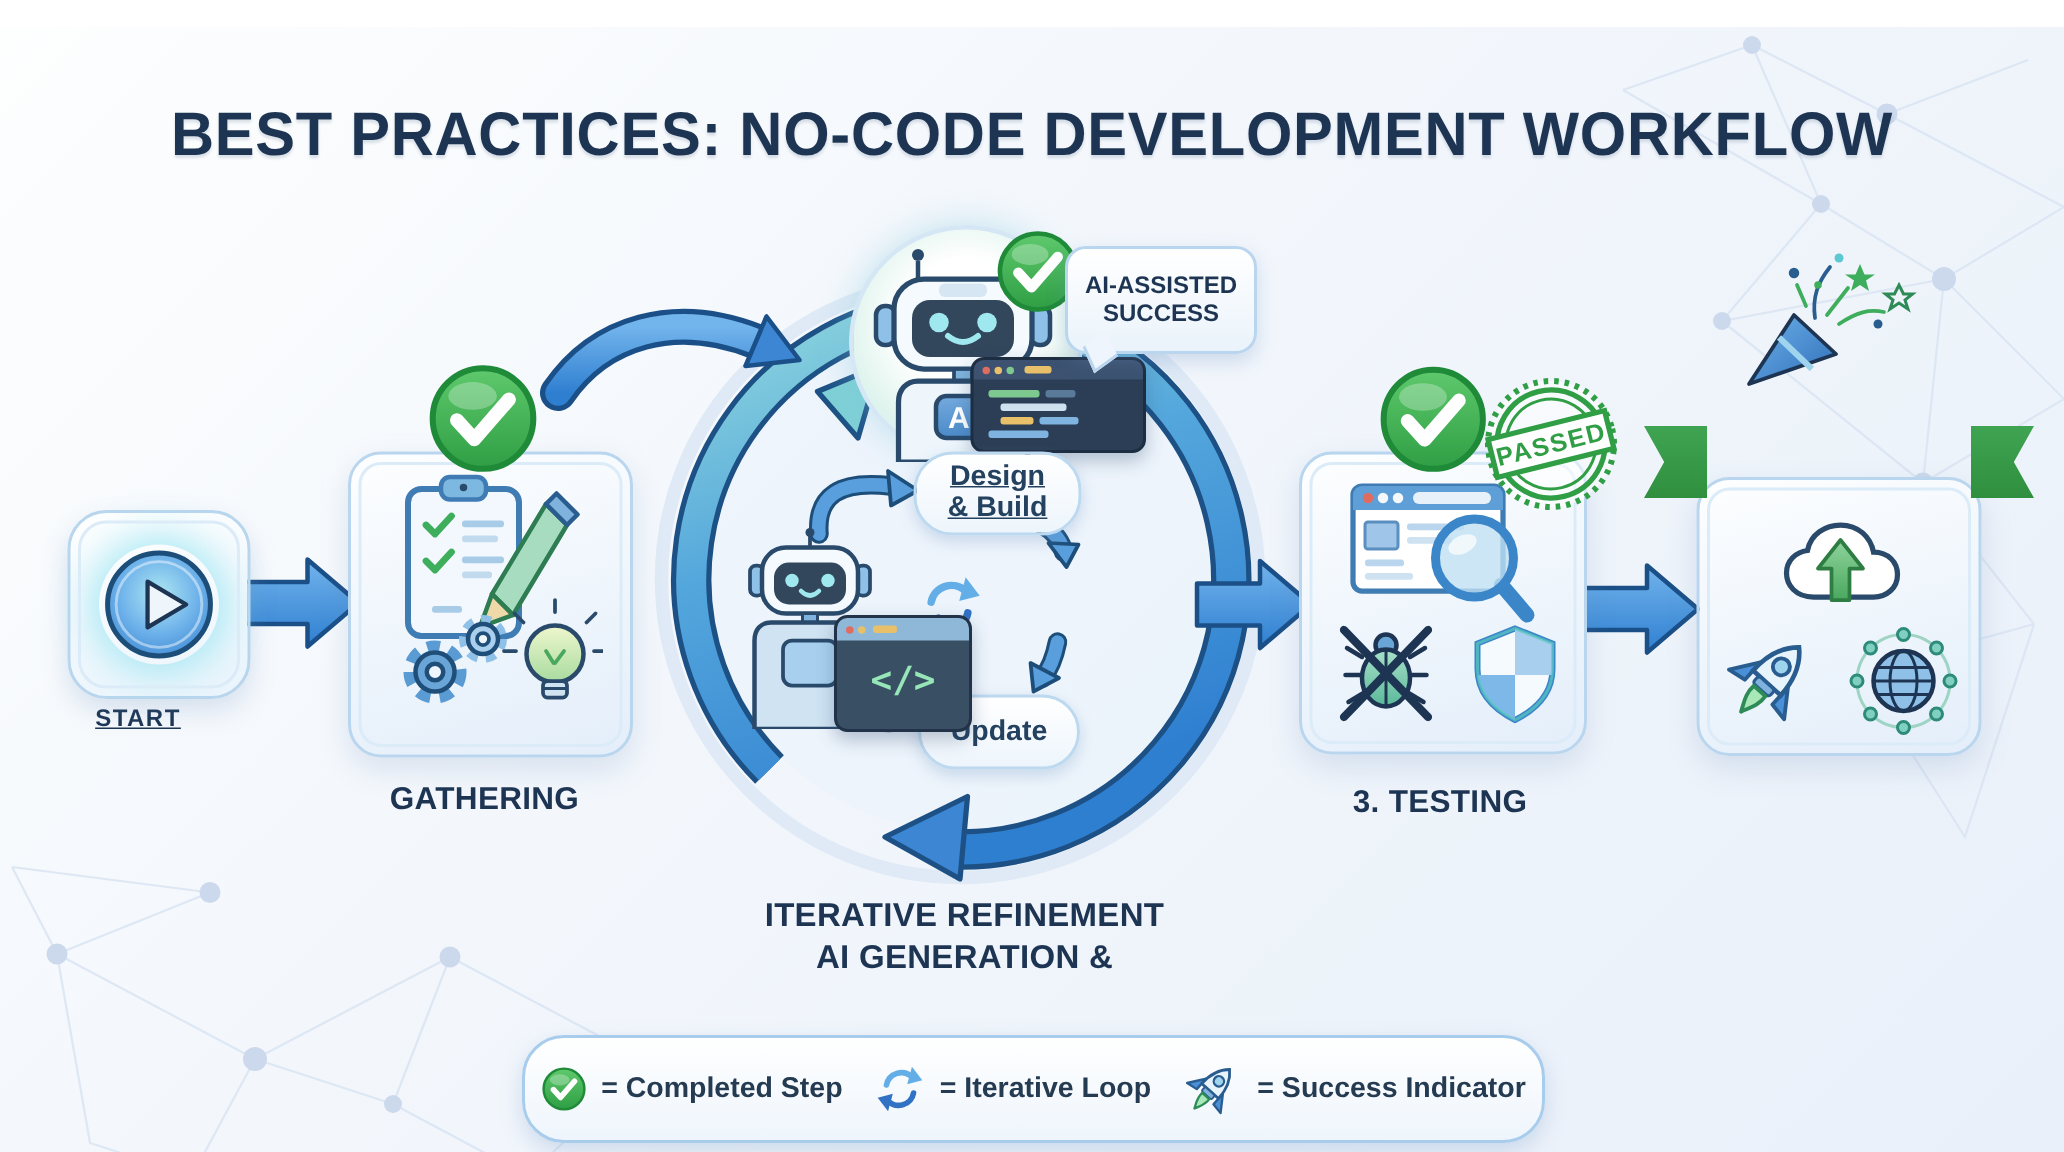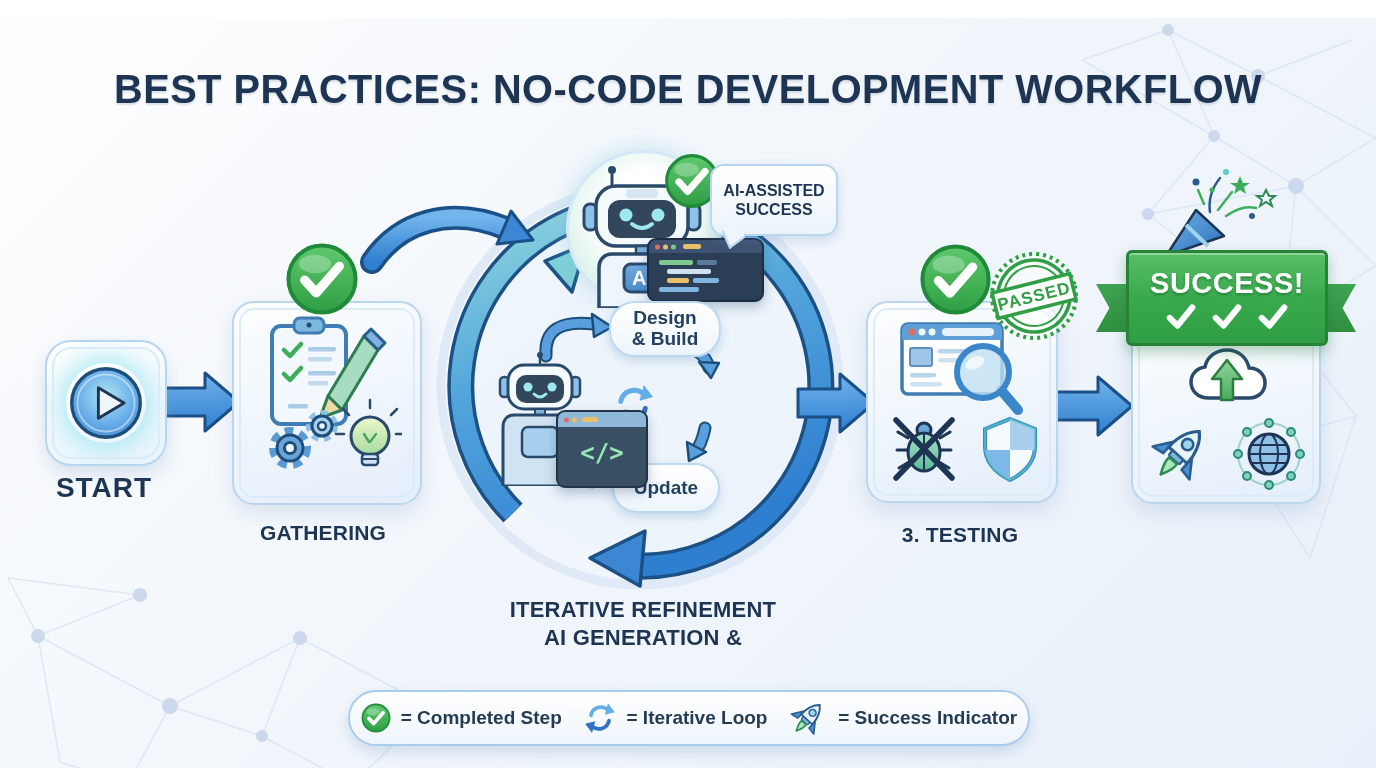--- a/index.html
+++ b/index.html
@@ -64,21 +64,21 @@
     border:3px solid #27823a; border-radius:6px;
     box-shadow:0 6px 14px rgba(40,120,60,.35), inset 0 2px 0 rgba(255,255,255,.35);
     display:flex; flex-direction:column; align-items:center; justify-content:center; gap:2px;
   }
   .banner-text{color:#ffffff; font-weight:900; font-size:29px; letter-spacing:.5px; text-shadow:0 2px 3px rgba(20,80,35,.45);}
   .banner-checks{display:flex; gap:14px; margin-top:2px;}
   .ribbon-tail{position:absolute; top:266px; width:42px; height:48px; background:linear-gradient(180deg,#3fa452,#2f8f3f); z-index:4;}
   .tail-left{left:1096px; clip-path:polygon(0 0,100% 0,100% 100%,0 100%,32% 50%);}
   .tail-right{left:1314px; clip-path:polygon(0 0,100% 0,68% 50%,100% 100%,0 100%);}
   .legend{
-    position:absolute; left:348px; top:672px; width:682px; height:56px; z-index:3;
+    position:absolute; left:348px; top:672px; width:682px; height:72px; z-index:3;
     background:linear-gradient(180deg,#ffffff,#eef5fc);
     border:2px solid #a8cdec; border-radius:28px;
     box-shadow:0 6px 14px rgba(100,140,190,.25);
     display:flex; align-items:center; justify-content:space-evenly; padding:0 10px; box-sizing:border-box;gap:20px;
   }
   .legend-item{display:flex; align-items:center; gap:10px;}
   .legend-text{color:#243b52; font-weight:600; font-size:19px;}
   .stamp{position:absolute; left:988px; top:232px; z-index:6; transform:rotate(-14deg);}
   .start-card{
     position:absolute; left:45px; top:322px; width:118px; height:122px;
@@ -227,21 +227,21 @@
 
   <div class="start-card">
     <div class="play-wrap">
       <svg width="80" height="80" viewBox="0 0 84 84">
         <circle cx="42" cy="42" r="36" fill="url(#playGrad)" stroke="#1d4e79" stroke-width="3.5"></circle>
         <circle cx="42" cy="42" r="30" fill="none" stroke="rgba(255,255,255,.45)" stroke-width="2"></circle>
         <polygon points="34,26 61,42 34,58" fill="#eef6fc" stroke="#1d3553" stroke-width="3" stroke-linejoin="round"></polygon>
       </svg>
     </div>
   </div>
-  <div class="step-label" style="left:30px; top:452px; width:148px; font-size:28px; letter-spacing:1px;">
+  <div class="step-label" style="left:18px; top:452px; width:148px; font-size:16px; letter-spacing:1px;text-decoration:underline;">
     <span>START</span>
   </div>
 
   <div class="card" style="left:232px; top:283px; width:186px; height:200px; z-index:2;"></div>
   <svg class="abs" style="left:252px; top:298px; z-index:3" width="150" height="170" viewBox="0 0 150 170">
     <g>
       <rect x="20" y="10" width="74" height="98" rx="9" fill="#f2f8fd" stroke="#3f7cb4" stroke-width="4"></rect>
       <rect x="42" y="2" width="30" height="15" rx="6" fill="#7db8e0" stroke="#3f7cb4" stroke-width="3"></rect>
       <circle cx="57" cy="9" r="2.5" fill="#2a4a6b"></circle>
       <path d="M32 34 l6 6 l11 -12" fill="none" stroke="#3fae5c" stroke-width="4.5" stroke-linecap="round" stroke-linejoin="round"></path>
@@ -324,21 +324,21 @@
     <span class="cw-line" style="left:18px; top:38px; width:22px; background:#e8c069;"></span>
     <span class="cw-line" style="left:44px; top:38px; width:26px; background:#7fb3e0;"></span>
     <span class="cw-line" style="left:10px; top:47px; width:40px; background:#7fb3e0;"></span>
   </div>
 
   <div class="bubble" style="left:710px; top:146px;">
     <div>AI-ASSISTED</div>
     <div>SUCCESS</div>
   </div>
 
-  <div class="pill" style="left:609px; top:283px; width:108px; height:52px;">
+  <div class="pill" style="left:609px; top:283px; width:108px; height:52px;text-decoration:underline;">
     <div>Design</div>
     <div>&amp; Build</div>
   </div>
   <div class="pill" style="left:612px; top:445px; width:104px; height:46px;">
     <div>Update</div>
   </div>
 
   <svg class="abs" style="left:610px; top:364px; z-index:3" width="46" height="46">
       <use href="#sym-loop"></use>
     </svg>
@@ -459,34 +459,20 @@
       <circle cx="0" cy="0" r="20" fill="#8fc1e8" stroke="#1d3553" stroke-width="3"></circle>
       <ellipse cx="0" cy="0" rx="9" ry="20" fill="none" stroke="#1d3553" stroke-width="2"></ellipse>
       <line x1="-20" y1="0" x2="20" y2="0" stroke="#1d3553" stroke-width="2"></line>
       <line x1="-17" y1="-9" x2="17" y2="-9" stroke="#1d3553" stroke-width="2"></line>
       <line x1="-17" y1="9" x2="17" y2="9" stroke="#1d3553" stroke-width="2"></line>
     </g>
   </svg>
 
   <div class="ribbon-tail tail-left"></div>
   <div class="ribbon-tail tail-right"></div>
-  <div class="banner">
-    <div class="banner-text">SUCCESS!</div>
-    <div class="banner-checks">
-      <svg width="32" height="26" viewBox="0 0 34 30">
-          <path d="M4 16 L13 25 L30 4" fill="none" stroke="#ffffff" stroke-width="7" stroke-linecap="round" stroke-linejoin="round"></path>
-        </svg>
-      <svg width="32" height="26" viewBox="0 0 34 30">
-          <path d="M4 16 L13 25 L30 4" fill="none" stroke="#ffffff" stroke-width="7" stroke-linecap="round" stroke-linejoin="round"></path>
-        </svg>
-      <svg width="32" height="26" viewBox="0 0 34 30">
-          <path d="M4 16 L13 25 L30 4" fill="none" stroke="#ffffff" stroke-width="7" stroke-linecap="round" stroke-linejoin="round"></path>
-        </svg>
-    </div>
-  </div>
 
   <svg class="abs" style="left:1148px; top:146px; z-index:4" width="140" height="96" viewBox="0 0 140 96">
     <polygon points="18,92 48,46 76,72" fill="url(#coneGrad)" stroke="#1d3553" stroke-width="2.5" stroke-linejoin="round"></polygon>
     <line x1="38" y1="61" x2="60" y2="82" stroke="#9fd4ef" stroke-width="4"></line>
     <g stroke-linecap="round" fill="none">
       <path d="M62 48 C60 34 64 24 72 14" stroke="#2a5d8f" stroke-width="2.5"></path>
       <path d="M70 46 L84 28" stroke="#3fae5c" stroke-width="2.5"></path>
       <path d="M78 52 C90 44 98 42 108 44" stroke="#3fae5c" stroke-width="2.5"></path>
       <path d="M56 40 L50 26" stroke="#3fae5c" stroke-width="2.5"></path>
     </g>

